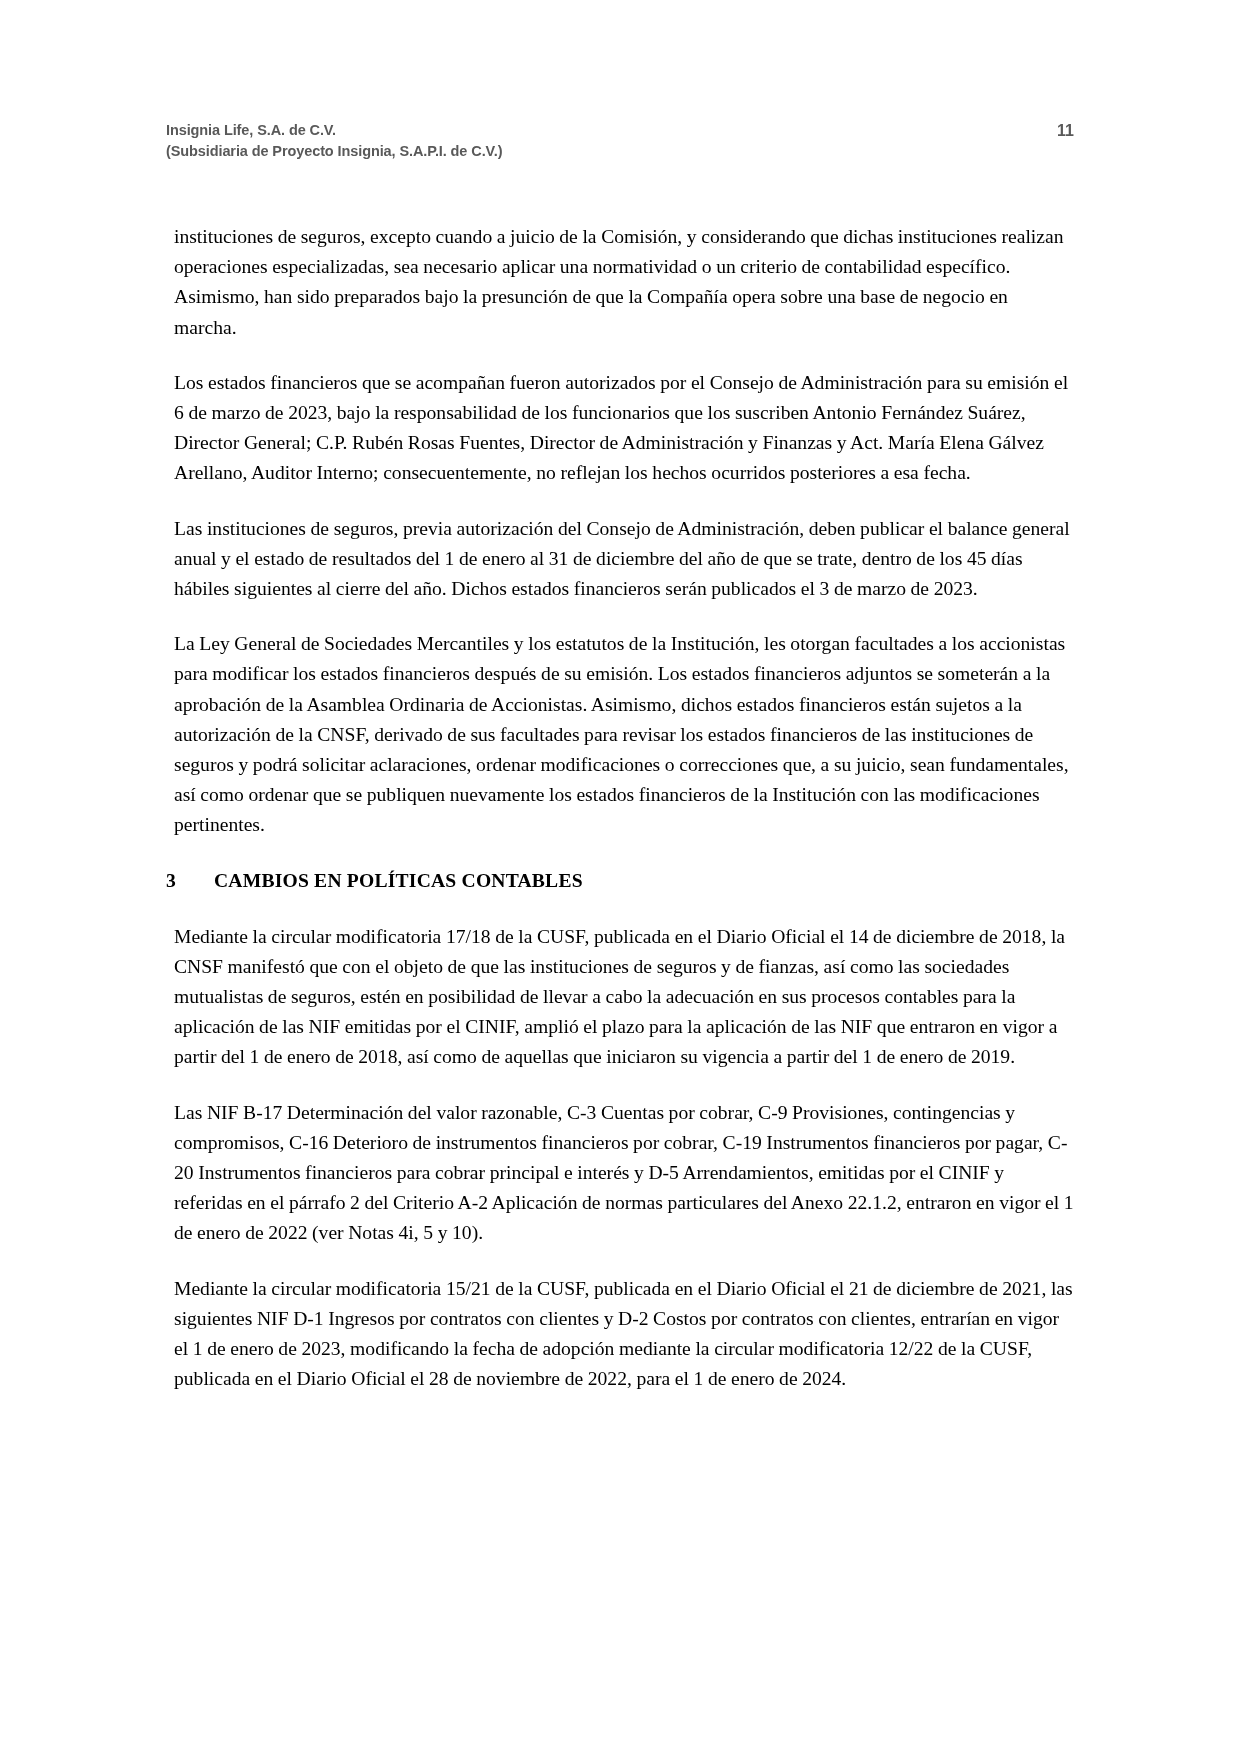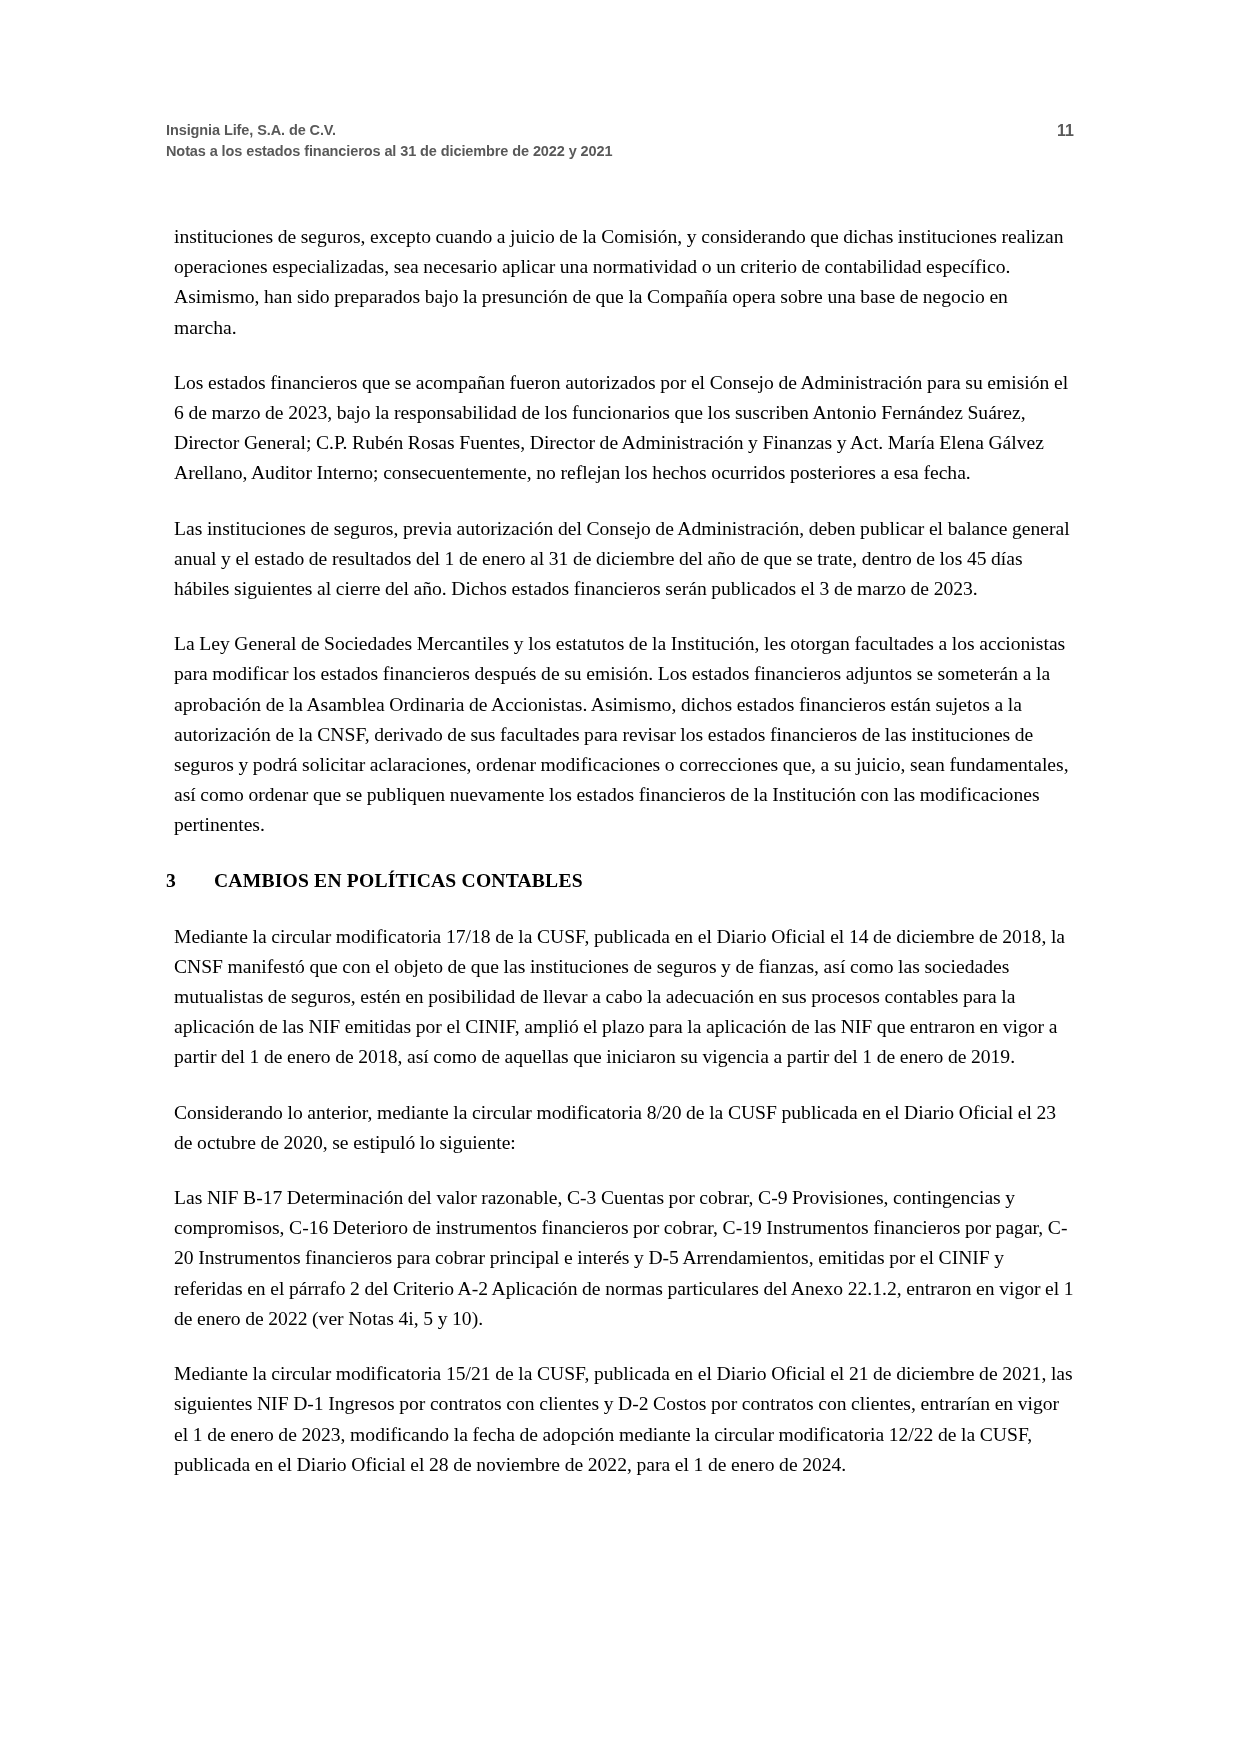--- a/index.html
+++ b/index.html
@@ -89,21 +89,21 @@
   }
 </style>
 </head>
 <body>
 
 <div class="page">
 
   <div class="page-header">
     <div class="header-lines">
       <div>Insignia Life, S.A. de C.V.</div>
-      <div>Notas a los estados financieros al 31 de diciembre de 2022 y 2021</div>
+      <div>(Subsidiaria de Proyecto Insignia, S.A.P.I. de C.V.)</div>
     </div>
     <div class="page-number">11</div>
   </div>
 
   <div class="content">
 
     <p class="para">instituciones de seguros, excepto cuando a juicio de la Comisión, y considerando que dichas instituciones realizan operaciones especializadas, sea necesario aplicar una normatividad o un criterio de contabilidad específico. Asimismo, han sido preparados bajo la presunción de que la Compañía opera sobre una base de negocio en marcha.</p>
 
     <p class="para">Los estados financieros que se acompañan fueron autorizados por el Consejo de Administración para su emisión el 6 de marzo de 2023, bajo la responsabilidad de los funcionarios que los suscriben Antonio Fernández Suárez, Director General; C.P. Rubén Rosas Fuentes, Director de Administración y Finanzas y Act. María Elena Gálvez Arellano, Auditor Interno; consecuentemente, no reflejan los hechos ocurridos posteriores a esa fecha.</p>
 
@@ -111,20 +111,19 @@
 
     <p class="para">La Ley General de Sociedades Mercantiles y los estatutos de la Institución, les otorgan facultades a los accionistas para modificar los estados financieros después de su emisión. Los estados financieros adjuntos se someterán a la aprobación de la Asamblea Ordinaria de Accionistas. Asimismo, dichos estados financieros están sujetos a la autorización de la CNSF, derivado de sus facultades para revisar los estados financieros de las instituciones de seguros y podrá solicitar aclaraciones, ordenar modificaciones o correcciones que, a su juicio, sean fundamentales, así como ordenar que se publiquen nuevamente los estados financieros de la Institución con las modificaciones pertinentes.</p>
 
     <div class="section-heading">
       <span class="sec-num">3</span>
       <span class="sec-title">CAMBIOS EN POLÍTICAS CONTABLES</span>
     </div>
 
     <p class="para">Mediante la circular modificatoria 17/18 de la CUSF, publicada en el Diario Oficial el 14 de diciembre de 2018, la CNSF manifestó que con el objeto de que las instituciones de seguros y de fianzas, así como las sociedades mutualistas de seguros, estén en posibilidad de llevar a cabo la adecuación en sus procesos contables para la aplicación de las NIF emitidas por el CINIF, amplió el plazo para la aplicación de las NIF que entraron en vigor a partir del 1 de enero de 2018, así como de aquellas que iniciaron su vigencia a partir del 1 de enero de 2019.</p>
 
-    <p class="para">Considerando lo anterior, mediante la circular modificatoria 8/20 de la CUSF publicada en el Diario Oficial el 23 de octubre de 2020, se estipuló lo siguiente:</p>
 
     <p class="para">Las NIF B-17 Determinación del valor razonable, C-3 Cuentas por cobrar, C-9 Provisiones, contingencias y compromisos, C-16 Deterioro de instrumentos financieros por cobrar, C-19 Instrumentos financieros por pagar, C-20 Instrumentos financieros para cobrar principal e interés y D-5 Arrendamientos, emitidas por el CINIF y referidas en el párrafo 2 del Criterio A-2 Aplicación de normas particulares del Anexo 22.1.2, entraron en vigor el 1 de enero de 2022 (ver Notas 4i, 5 y 10).</p>
 
     <p class="para">Mediante la circular modificatoria 15/21 de la CUSF, publicada en el Diario Oficial el 21 de diciembre de 2021, las siguientes NIF D-1 Ingresos por contratos con clientes y D-2 Costos por contratos con clientes, entrarían en vigor el 1 de enero de 2023, modificando la fecha de adopción mediante la circular modificatoria 12/22 de la CUSF, publicada en el Diario Oficial el 28 de noviembre de 2022, para el 1 de enero de 2024.</p>
 
   </div>
 </div>
 
 </body></html>

